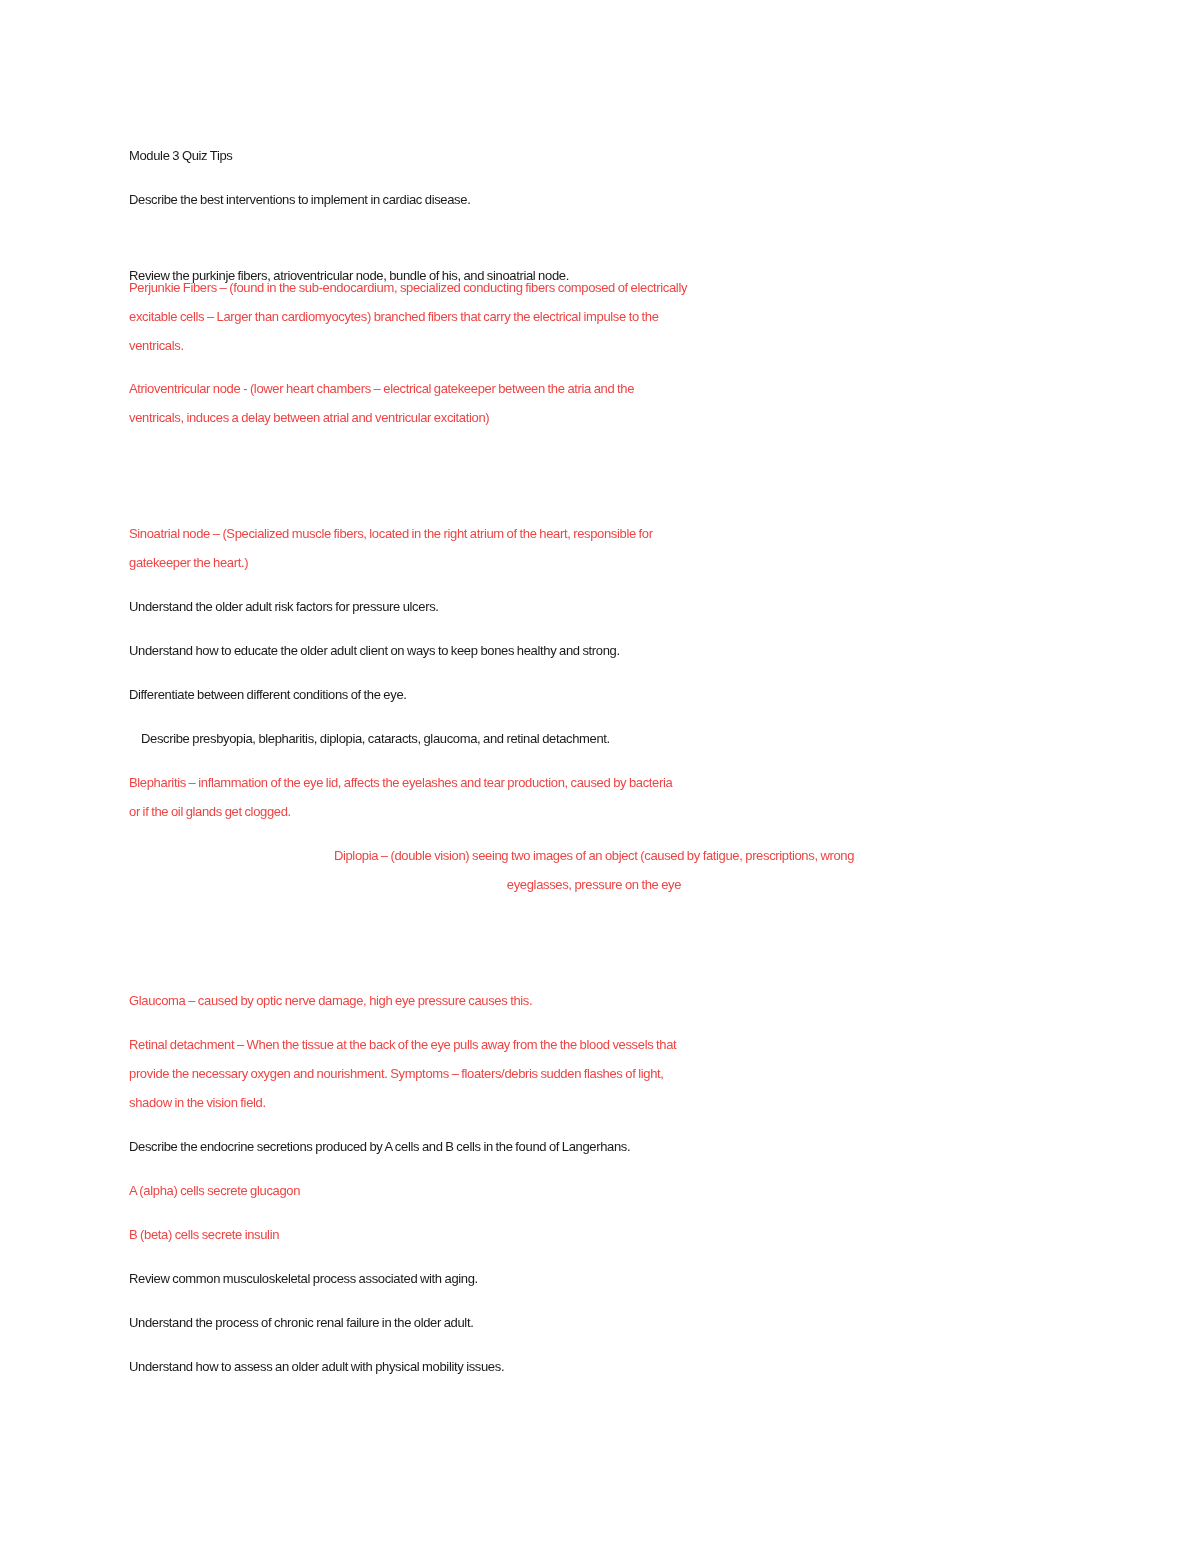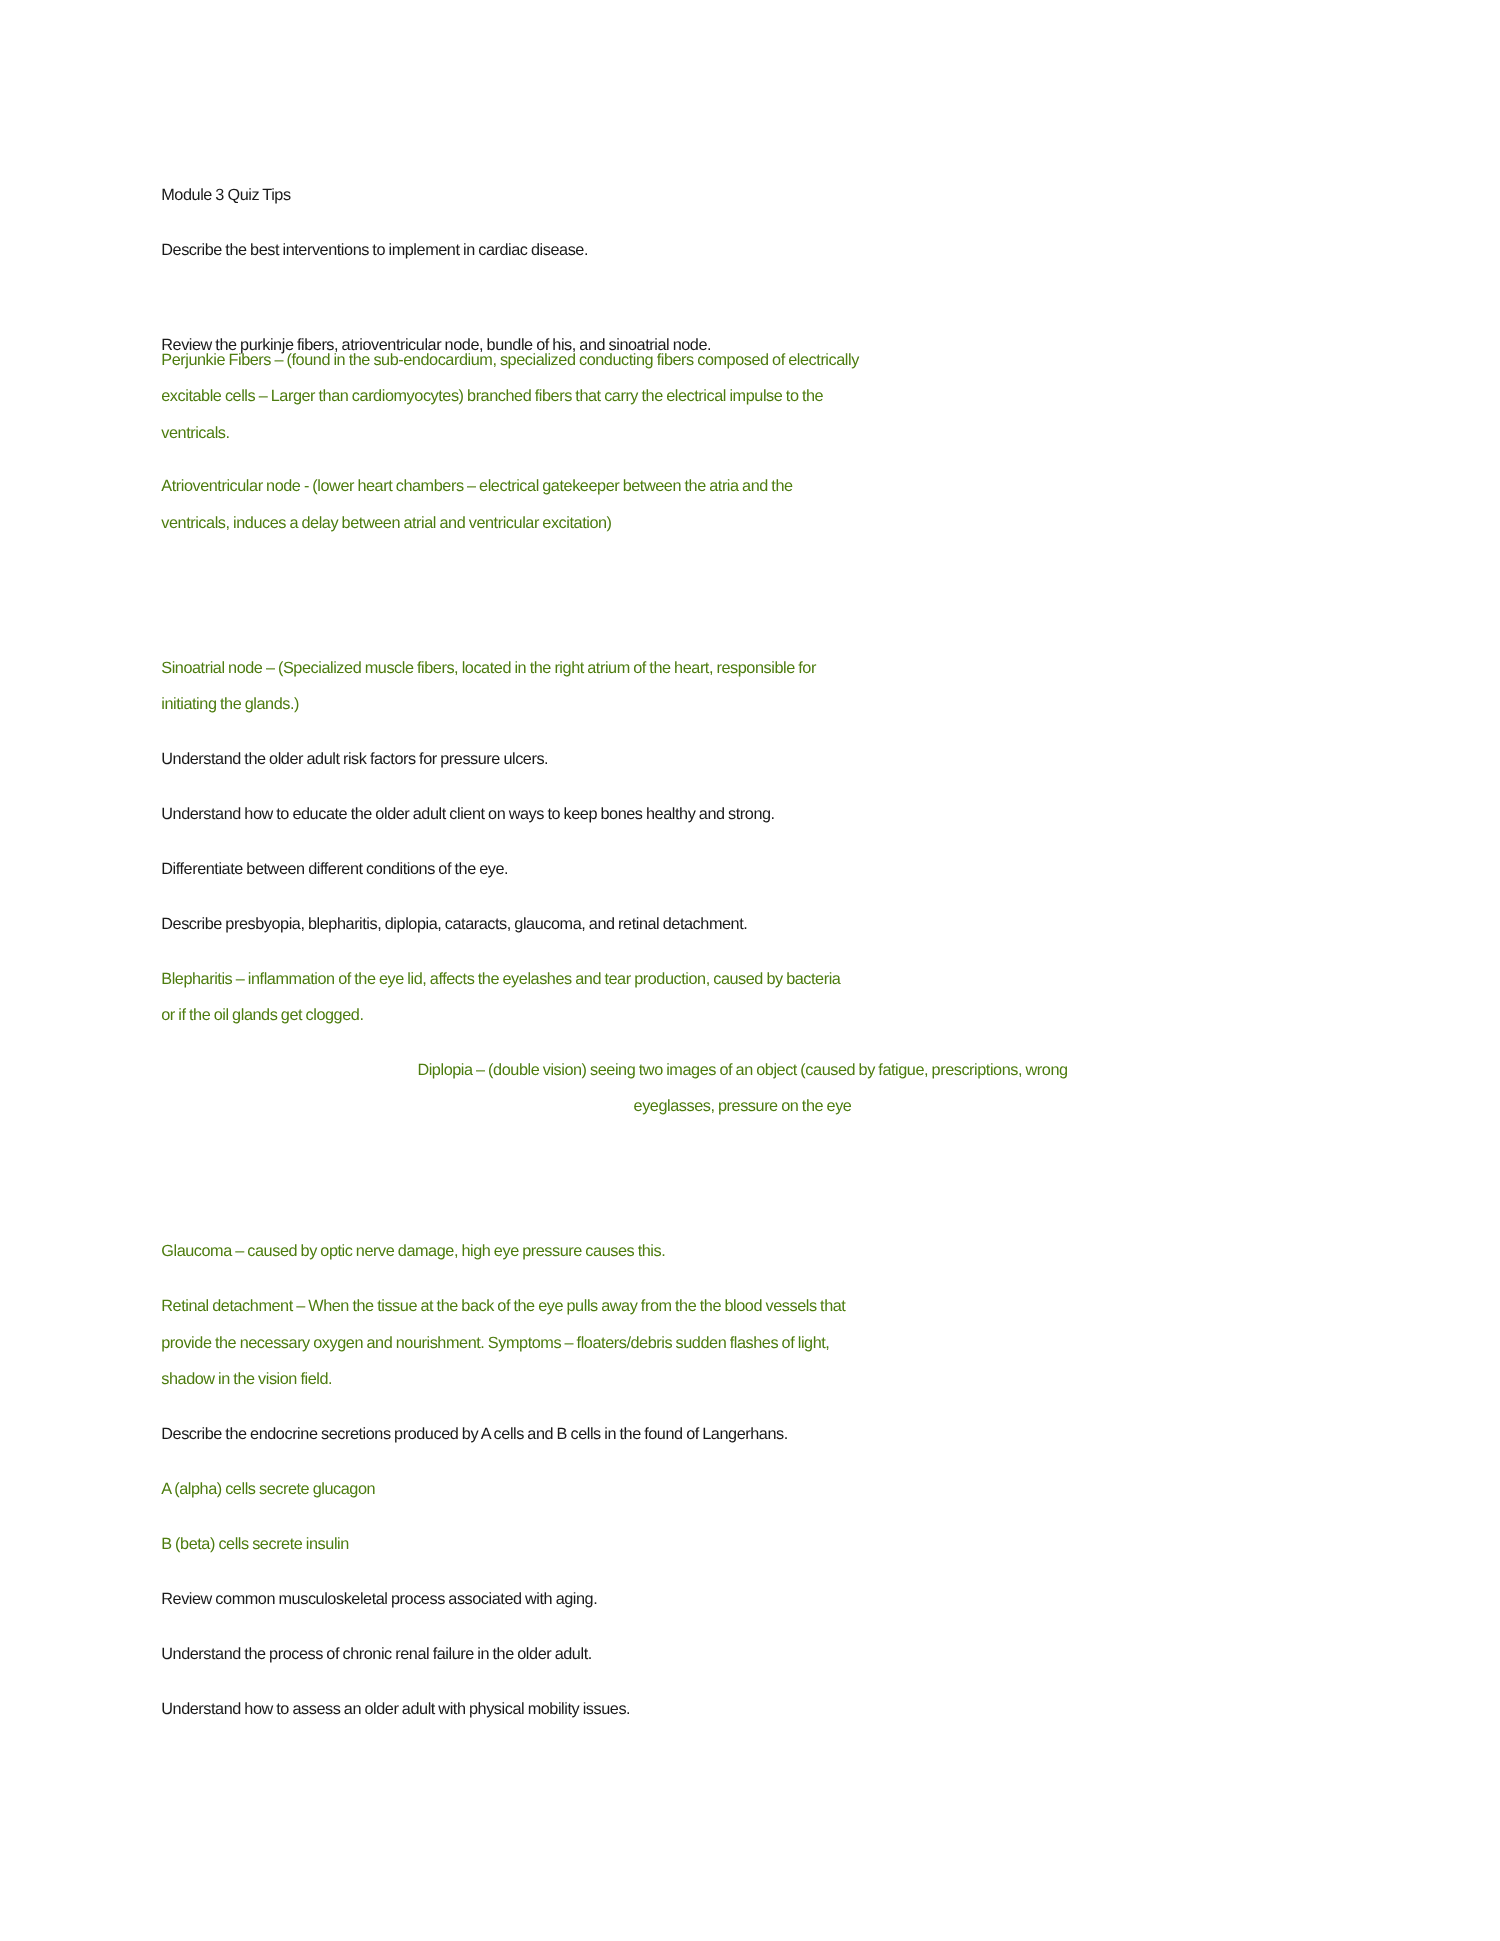--- a/index.html
+++ b/index.html
@@ -27,21 +27,21 @@
       left: 129px;
       width: 930px;
       font-size: 13px;
       line-height: 29px;
       color: #1a1a1a;
       white-space: nowrap;
       letter-spacing: -0.35px;
       word-spacing: -0.5px;
     }
     .para.red {
-      color: #4d7c0f;
+      color: #ef4444;
     }
     .line {
       display: block;
       height: 29px;
     }
   </style>
 </head>
 <body>
 
 <div class="page" id="page">
@@ -58,32 +58,32 @@
       <span class="line">Perjunkie Fibers – (found in the sub-endocardium, specialized conducting fibers composed of electrically</span>
       <span class="line">excitable cells – Larger than cardiomyocytes) branched fibers that carry the electrical impulse to the</span>
       <span class="line">ventricals.</span>
     </div>
     <div class="para red" style="top: 374px;">
       <span class="line">Atrioventricular node - (lower heart chambers – electrical gatekeeper between the atria and the</span>
       <span class="line">ventricals, induces a delay between atrial and ventricular excitation)</span>
     </div>
     <div class="para red" style="top: 519px;">
       <span class="line">Sinoatrial node – (Specialized muscle fibers, located in the right atrium of the heart, responsible for</span>
-      <span class="line">initiating the glands.)</span>
+      <span class="line">gatekeeper the heart.)</span>
     </div>
     <div class="para" style="top: 592px;">
       <span class="line">Understand the older adult risk factors for pressure ulcers.</span>
     </div>
     <div class="para" style="top: 636px;">
       <span class="line">Understand how to educate the older adult client on ways to keep bones healthy and strong.</span>
     </div>
     <div class="para" style="top: 680px;">
       <span class="line">Differentiate between different conditions of the eye.</span>
     </div>
-    <div class="para" style="top: 724px;">
+    <div class="para" style="top: 724px; margin-left: 12px;">
       <span class="line">Describe presbyopia, blepharitis, diplopia, cataracts, glaucoma, and retinal detachment.</span>
     </div>
     <div class="para red" style="top: 768px;">
       <span class="line">Blepharitis – inflammation of the eye lid, affects the eyelashes and tear production, caused by bacteria</span>
       <span class="line">or if the oil glands get clogged.</span>
     </div>
     <div class="para red" style="top: 841px; text-align: center;">
       <span class="line">Diplopia – (double vision) seeing two images of an object (caused by fatigue, prescriptions, wrong</span>
       <span class="line">eyeglasses, pressure on the eye</span>
     </div>

